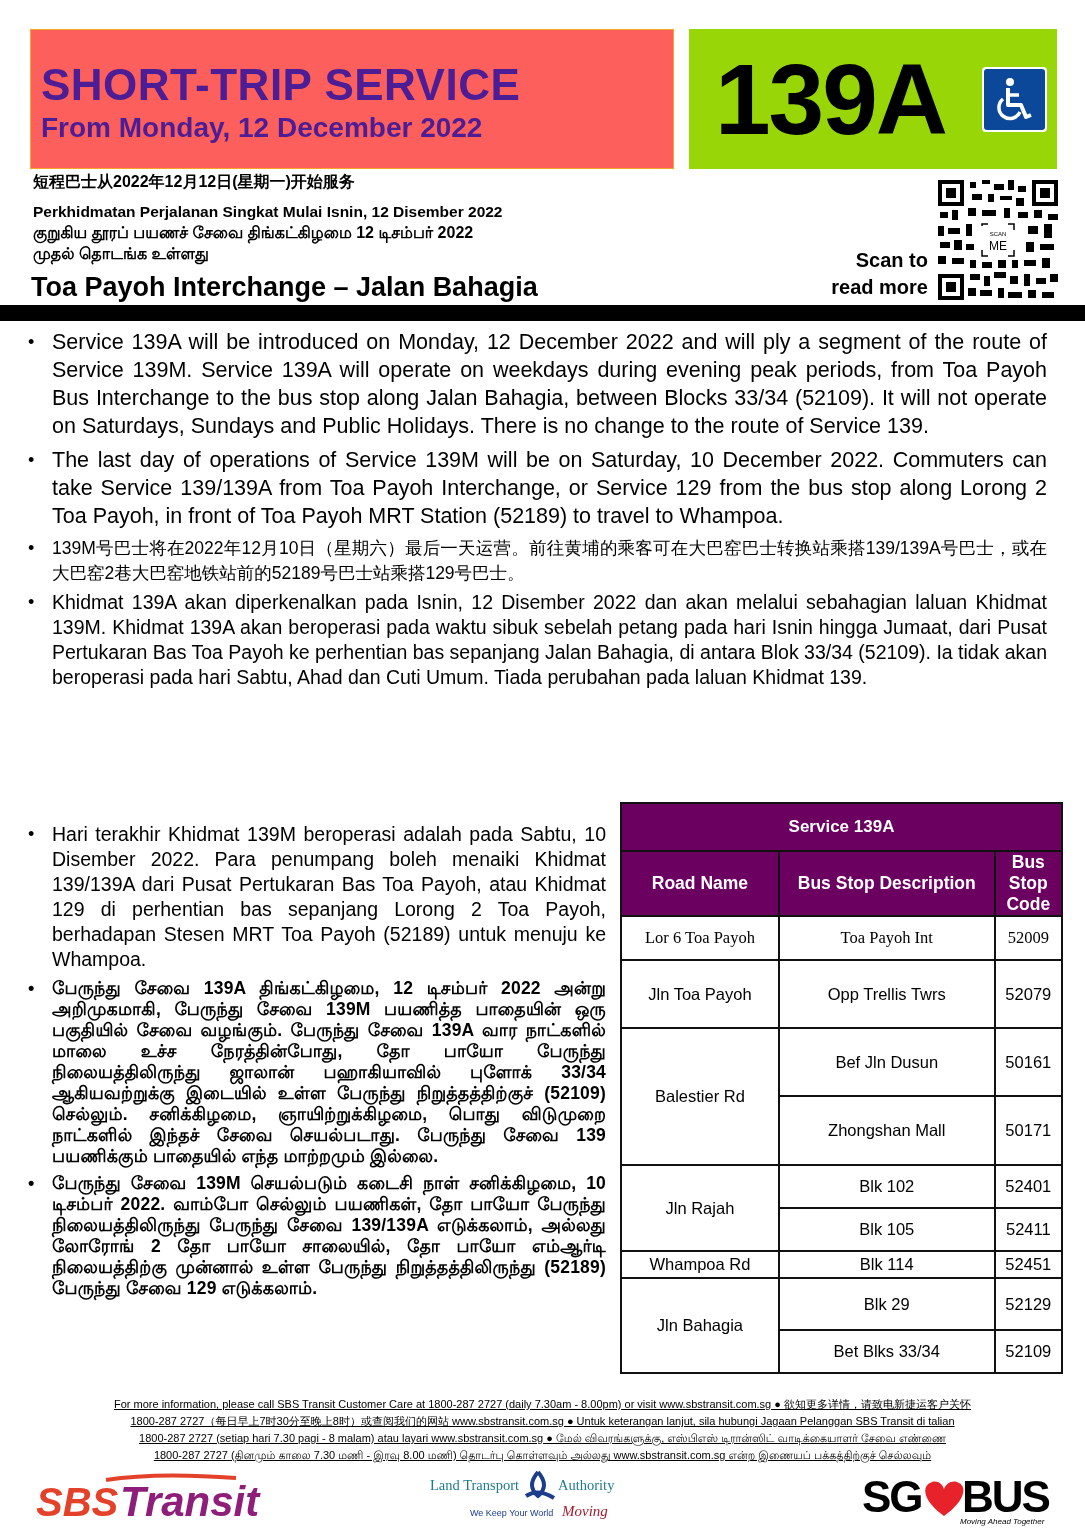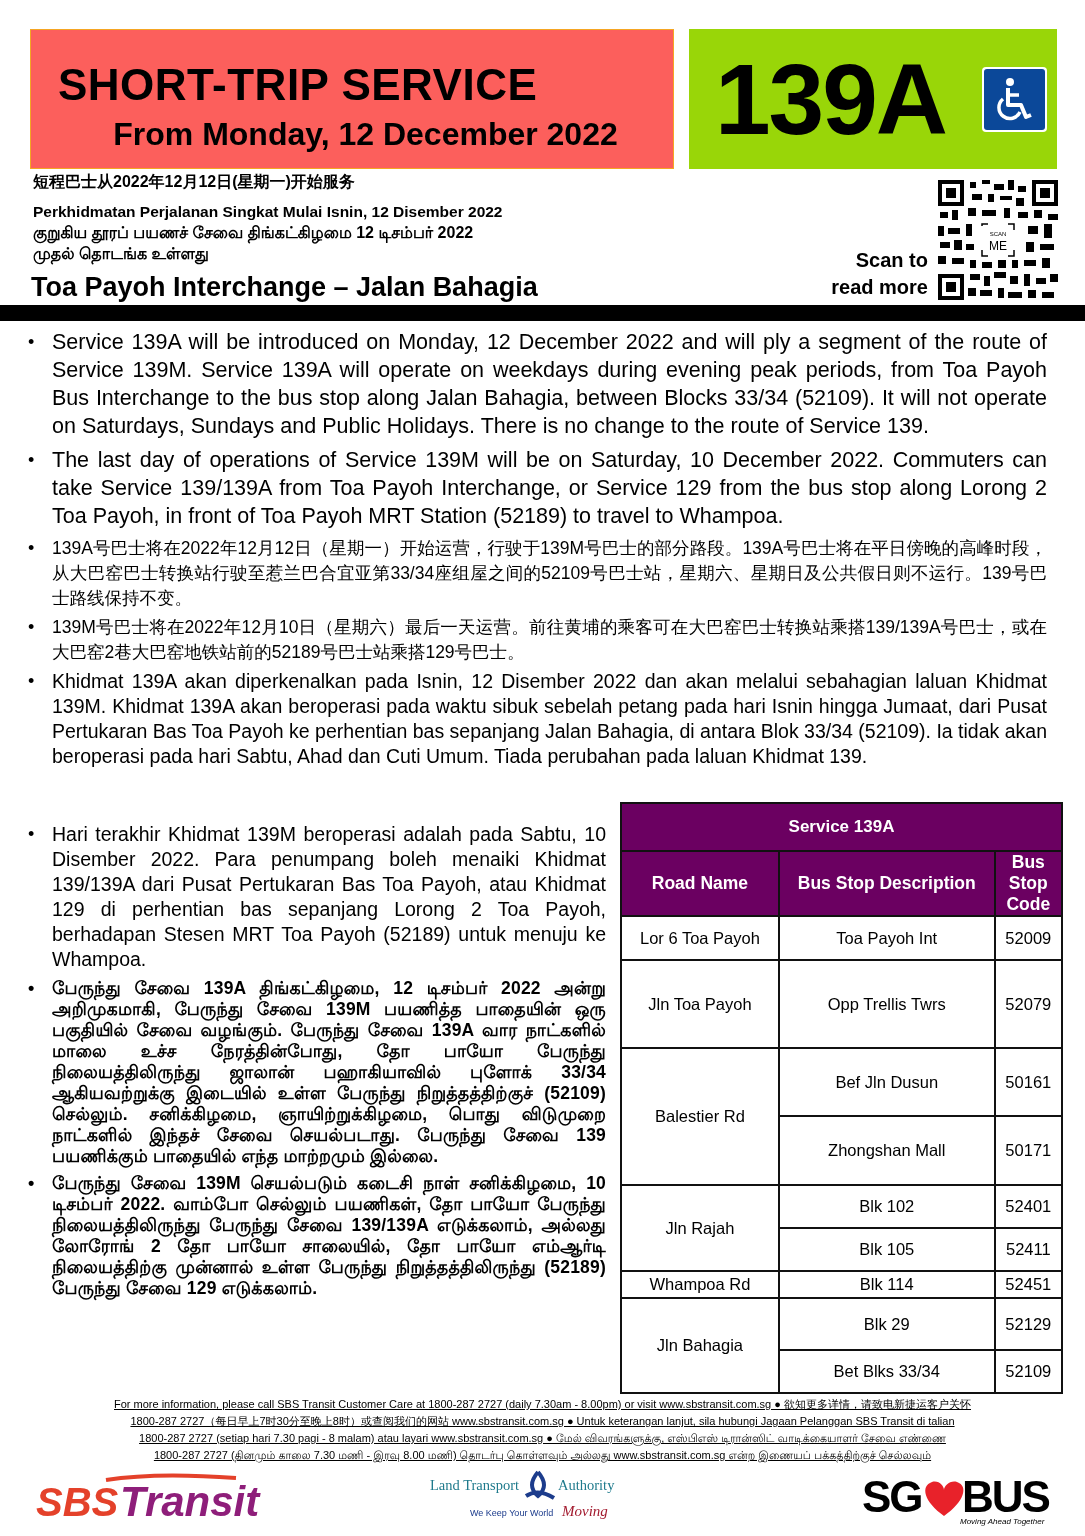--- a/index.html
+++ b/index.html
@@ -2,24 +2,24 @@
 <html><head>
 <meta charset="utf-8">
 <style>
   * { box-sizing: border-box; margin: 0; padding: 0; }
   html, body { width: 1085px; height: 1536px; background: #ffffff; overflow: hidden; }
   body { position: relative; font-family: "Liberation Sans", "DejaVu Sans", sans-serif; color: #000; }
 
   .red-box {
     position: absolute; left: 30px; top: 29px; width: 644px; height: 140px;
     background: #fc5f5c; border: 1px solid #f5a623;
-    padding: 30px 0 0 27px; color: #000000;
+    padding: 30px 0 0 10px; color: #4c1d95;
   }
   .red-title { font-size: 44px; font-weight: bold; letter-spacing: 0.5px; line-height: 50px; }
-  .red-sub { font-size: 32px; font-weight: bold; line-height: 32px; margin-top: 8px; text-align: center; }
+  .red-sub { font-size: 28px; font-weight: bold; line-height: 32px; margin-top: 2px; }
 
   .green-box {
     position: absolute; left: 689px; top: 29px; width: 368px; height: 140px;
     background: #99d608;
   }
   .route-number {
     position: absolute; left: 26px; top: 12px; font-size: 100px; font-weight: bold;
     line-height: 116px; letter-spacing: -2px; color: #000;
   }
   .wheelchair {
@@ -171,47 +171,46 @@
     <text x="60" y="56" text-anchor="middle" font-size="6" font-family="Liberation Sans, sans-serif">SCAN</text>
     <text x="60" y="70" text-anchor="middle" font-size="12" font-family="Liberation Sans, sans-serif">ME</text>
   </svg>
 </div>
 
 <div class="black-bar"></div>
 
 <div class="bullets">
   <div class="bullet b-en">Service 139A will be introduced on Monday, 12 December 2022 and will ply a segment of the route of Service 139M. Service 139A will operate on weekdays during evening peak periods, from Toa Payoh Bus Interchange to the bus stop along Jalan Bahagia, between Blocks 33/34 (52109). It will not operate on Saturdays, Sundays and Public Holidays. There is no change to the route of Service 139.</div>
   <div class="bullet b-en">The last day of operations of Service 139M will be on Saturday, 10 December 2022. Commuters can take Service 139/139A from Toa Payoh Interchange, or Service 129 from the bus stop along Lorong 2 Toa Payoh, in front of Toa Payoh MRT Station (52189) to travel to Whampoa.</div>
-  <div class="bullet b-zh">139A号巴士将在2022年12月12日（星期一）开始运营，行驶于139M号巴士的部分路段。139A号巴士将在平日傍晚的高峰时段，从大巴窑巴士转换站行驶至惹兰巴合宜亚第33/34座组屋之间的52109号巴士站，星期六、星期日及公共假日则不运行。139号巴士路线保持不变。</div>
   <div class="bullet b-zh">139M号巴士将在2022年12月10日（星期六）最后一天运营。前往黄埔的乘客可在大巴窑巴士转换站乘搭139/139A号巴士，或在大巴窑2巷大巴窑地铁站前的52189号巴士站乘搭129号巴士。</div>
   <div class="bullet b-ms">Khidmat 139A akan diperkenalkan pada Isnin, 12 Disember 2022 dan akan melalui sebahagian laluan Khidmat 139M. Khidmat 139A akan beroperasi pada waktu sibuk sebelah petang pada hari Isnin hingga Jumaat, dari Pusat Pertukaran Bas Toa Payoh ke perhentian bas sepanjang Jalan Bahagia, di antara Blok 33/34 (52109). Ia tidak akan beroperasi pada hari Sabtu, Ahad dan Cuti Umum. Tiada perubahan pada laluan Khidmat 139.</div>
 </div>
 
 <div class="narrow" style="top:822px;">
   <div class="bullet b-ms2" style="margin-bottom:6px;">Hari terakhir Khidmat 139M beroperasi adalah pada Sabtu, 10 Disember 2022. Para penumpang boleh menaiki Khidmat 139/139A dari Pusat Pertukaran Bas Toa Payoh, atau Khidmat 129 di perhentian bas sepanjang Lorong 2 Toa Payoh, berhadapan Stesen MRT Toa Payoh (52189) untuk menuju ke Whampoa.</div>
   <div class="bullet b-ta" style="margin-bottom:6px;">பேருந்து சேவை 139A திங்கட்கிழமை, 12 டிசம்பர் 2022 அன்று அறிமுகமாகி, பேருந்து சேவை 139M பயணித்த பாதையின் ஒரு பகுதியில் சேவை வழங்கும். பேருந்து சேவை 139A வார நாட்களில் மாலை உச்ச நேரத்தின்போது, தோ பாயோ பேருந்து நிலையத்திலிருந்து ஜாலான் பஹாகியாவில் புளோக் 33/34 ஆகியவற்றுக்கு இடையில் உள்ள பேருந்து நிறுத்தத்திற்குச் (52109) செல்லும். சனிக்கிழமை, ஞாயிற்றுக்கிழமை, பொது விடுமுறை நாட்களில் இந்தச் சேவை செயல்படாது. பேருந்து சேவை 139 பயணிக்கும் பாதையில் எந்த மாற்றமும் இல்லை.</div>
   <div class="bullet b-ta">பேருந்து சேவை 139M செயல்படும் கடைசி நாள் சனிக்கிழமை, 10 டிசம்பர் 2022. வாம்போ செல்லும் பயணிகள், தோ பாயோ பேருந்து நிலையத்திலிருந்து பேருந்து சேவை 139/139A எடுக்கலாம், அல்லது லோரோங் 2 தோ பாயோ சாலையில், தோ பாயோ எம்ஆர்டி நிலையத்திற்கு முன்னால் உள்ள பேருந்து நிறுத்தத்திலிருந்து (52189) பேருந்து சேவை 129 எடுக்கலாம்.</div>
 </div>
 
 <table class="route">
   <tbody>
       <tr class="title-row">
     <th colspan="3">Service 139A</th>
   </tr>
   <tr class="head-row">
     <th style="width:150px;">Road Name</th>
     <th style="width:205px;">Bus Stop Description</th>
     <th style="width:64px;">Bus Stop Code</th>
   </tr>
-  <tr style="height:44px;">
+  <tr style="height:44px;font-family:Liberation Serif, serif;">
     <td>Lor 6 Toa Payoh</td>
     <td>Toa Payoh Int</td>
     <td>52009</td>
   </tr>
-  <tr style="height:88px;margin-left:20px;">
+  <tr style="height:68px;margin-left:20px;">
     <td>Jln Toa Payoh</td>
     <td>Opp Trellis Twrs</td>
     <td>52079</td>
   </tr>
   <tr style="height:68px;">
     <td rowspan="2">Balestier Rd</td>
     <td>Bef Jln Dusun</td>
     <td>50161</td>
   </tr>
   <tr style="height:69px;">

